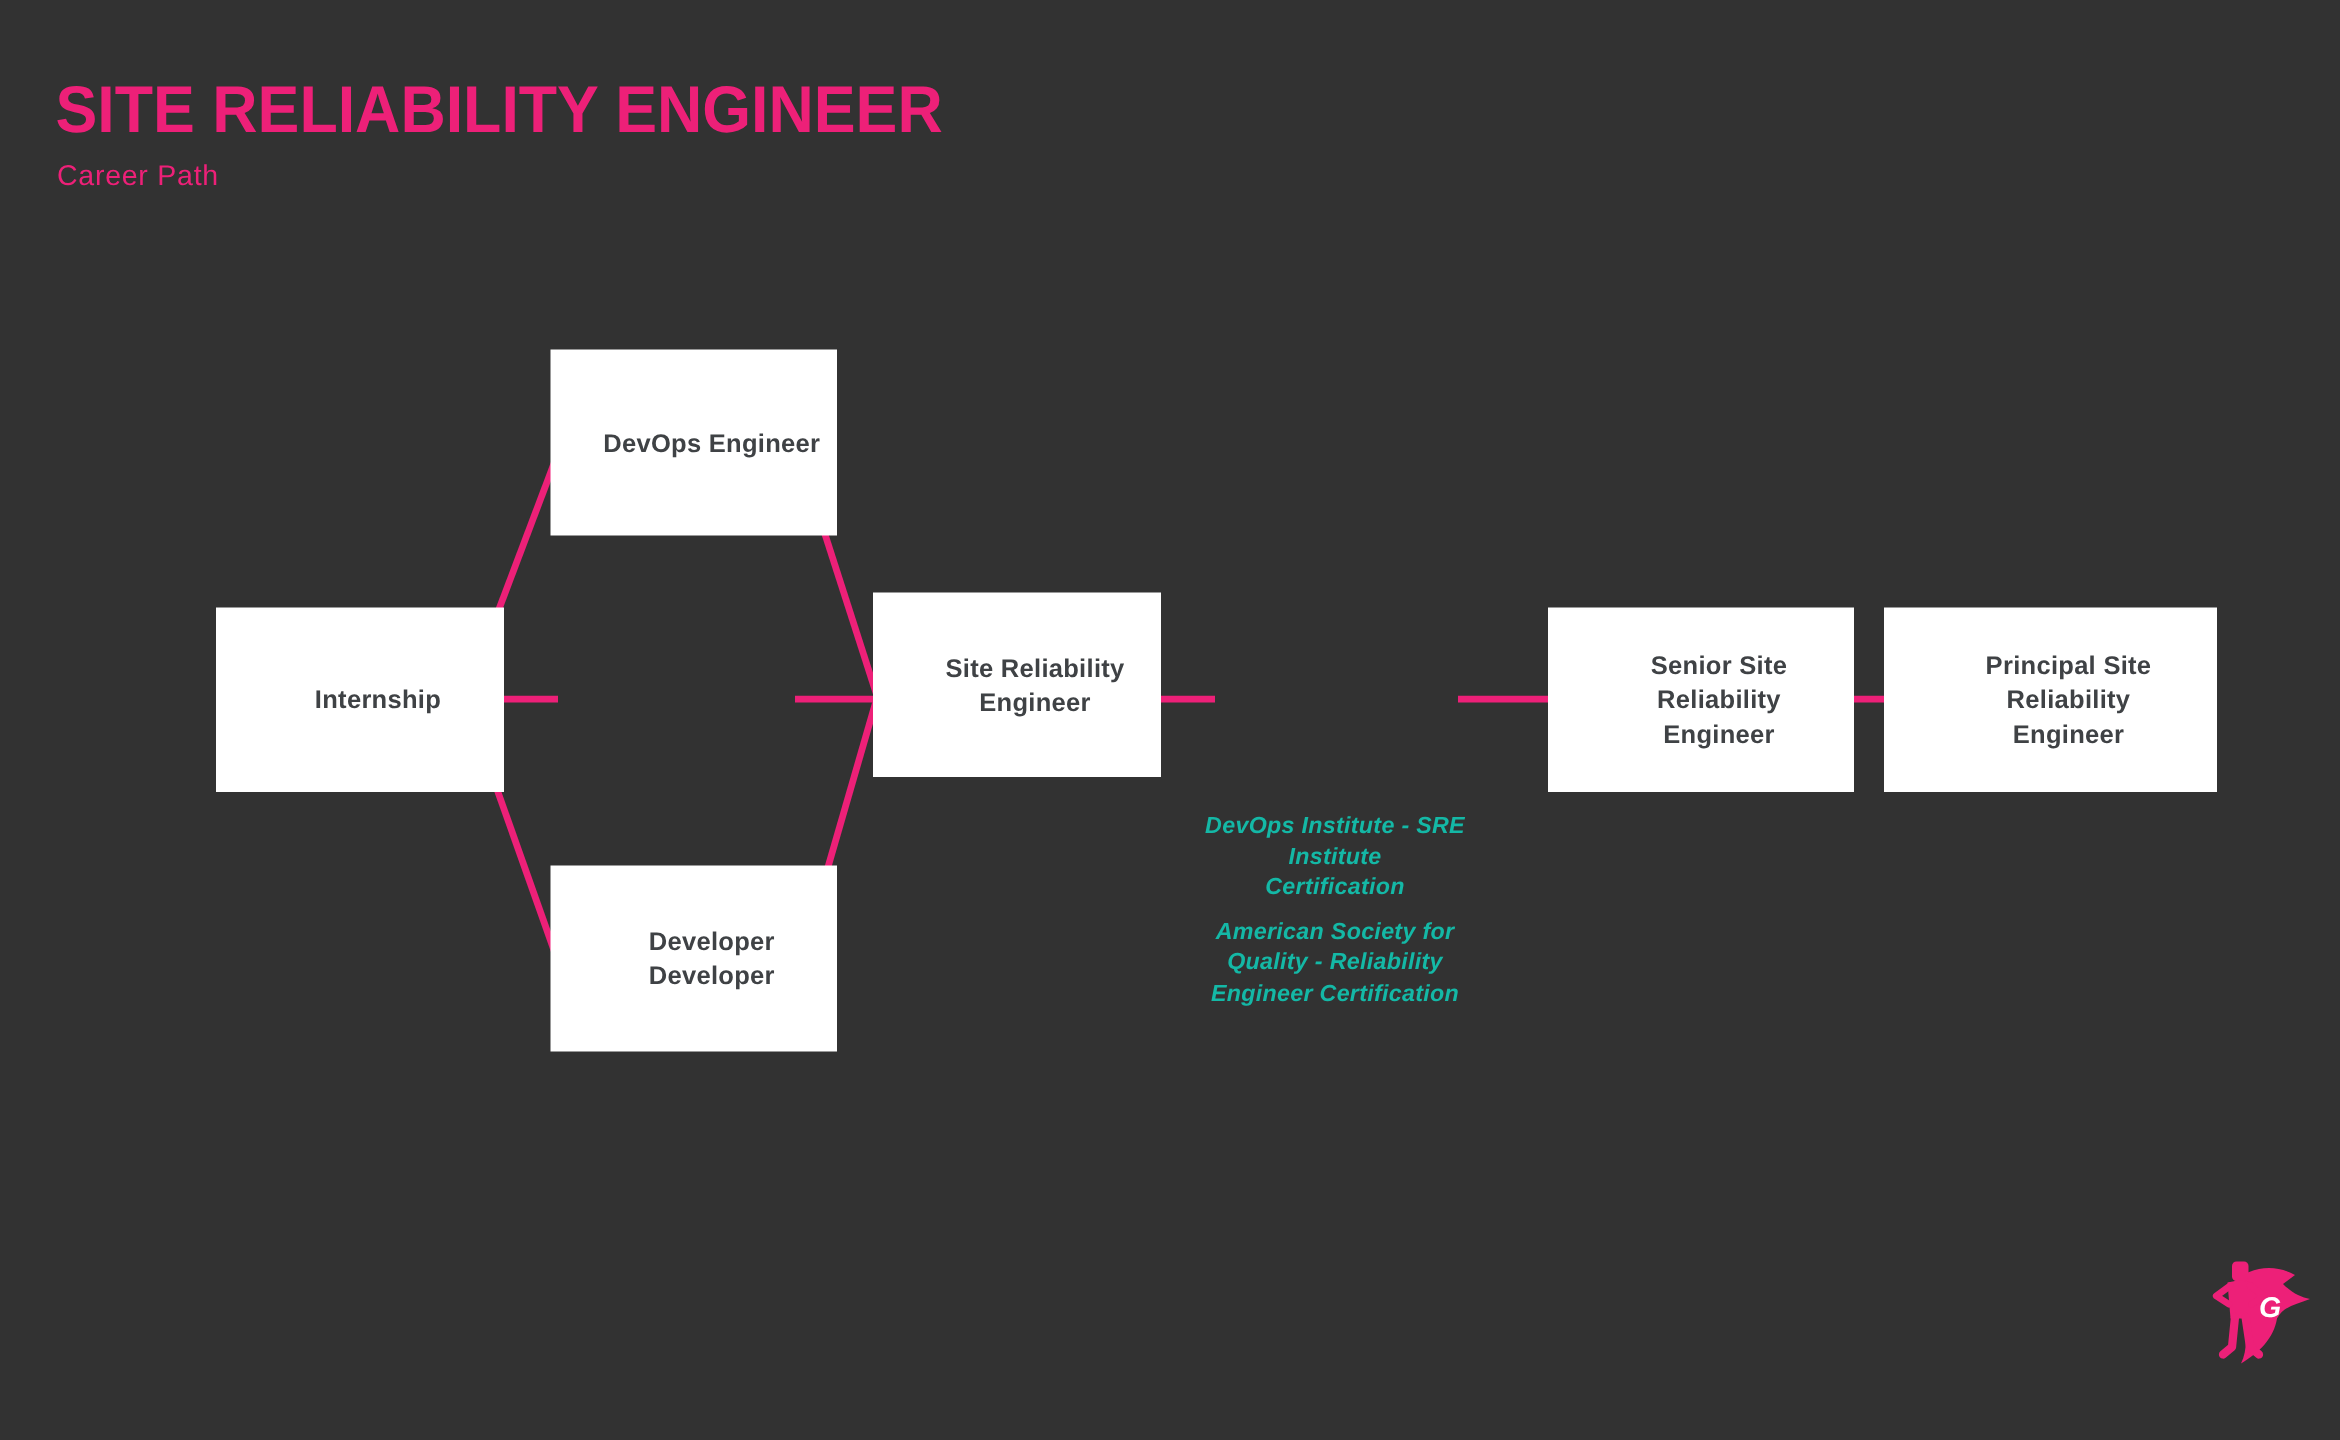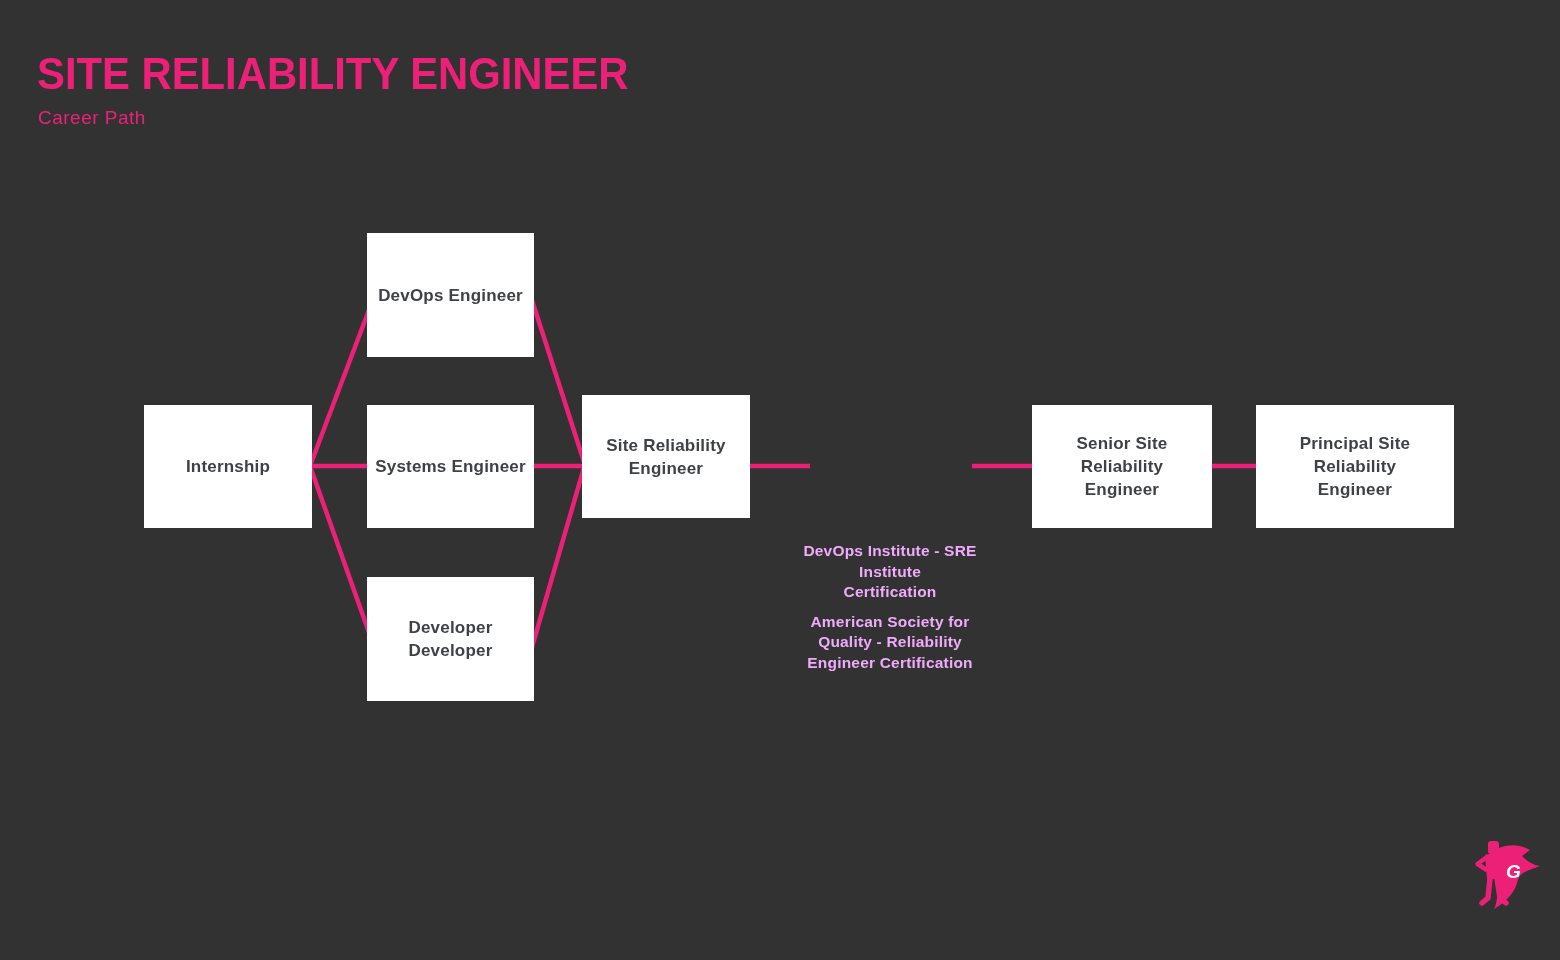--- a/index.html
+++ b/index.html
@@ -52,35 +52,37 @@
     background: #FFFFFF;
     display: flex;
     align-items: center;
     justify-content: center;
     text-align: center;
     color: #3F4245;
     font-size: 17px;
     font-weight: 600;
     letter-spacing: 0.2px;
     line-height: 23px;
+    padding-left: 24px;
   }
   .node .ln { display: block; white-space: nowrap; }
   
   .cert-notes {
     position: absolute;
     left: 775px;
     top: 541px;
     width: 230px;
     z-index: 2;
     text-align: center;
-    color: #f0abfc;
+    color: #14b8a6;
     font-size: 15.5px;
     font-weight: 700;
     letter-spacing: 0.2px;
     line-height: 20.5px;
+    font-style: italic;
   }
   .cert-item { margin: 0 0 9px 0; }
   .cert-item:last-child { margin-bottom: 0; }
   .cert-item .ln { display: block; white-space: nowrap; }
   
   .logo {
     position: absolute;
     left: 1446px;
     top: 836px;
     width: 96px;
@@ -122,25 +124,20 @@
       <span class="ln">Internship</span>
     </div>
   </div>
 
   <div class="node" style="left:367px; top:233px; width:167px; height:124px;">
     <div>
       <span class="ln">DevOps Engineer</span>
     </div>
   </div>
 
-  <div class="node" style="left:367px; top:405px; width:167px; height:123px;">
-    <div>
-      <span class="ln">Systems Engineer</span>
-    </div>
-  </div>
 
   <div class="node" style="left:367px; top:577px; width:167px; height:124px;">
     <div>
       <span class="ln">Developer</span>
       <span class="ln">Developer</span>
     </div>
   </div>
 
   <div class="node" style="left:582px; top:395px; width:168px; height:123px;">
     <div>

